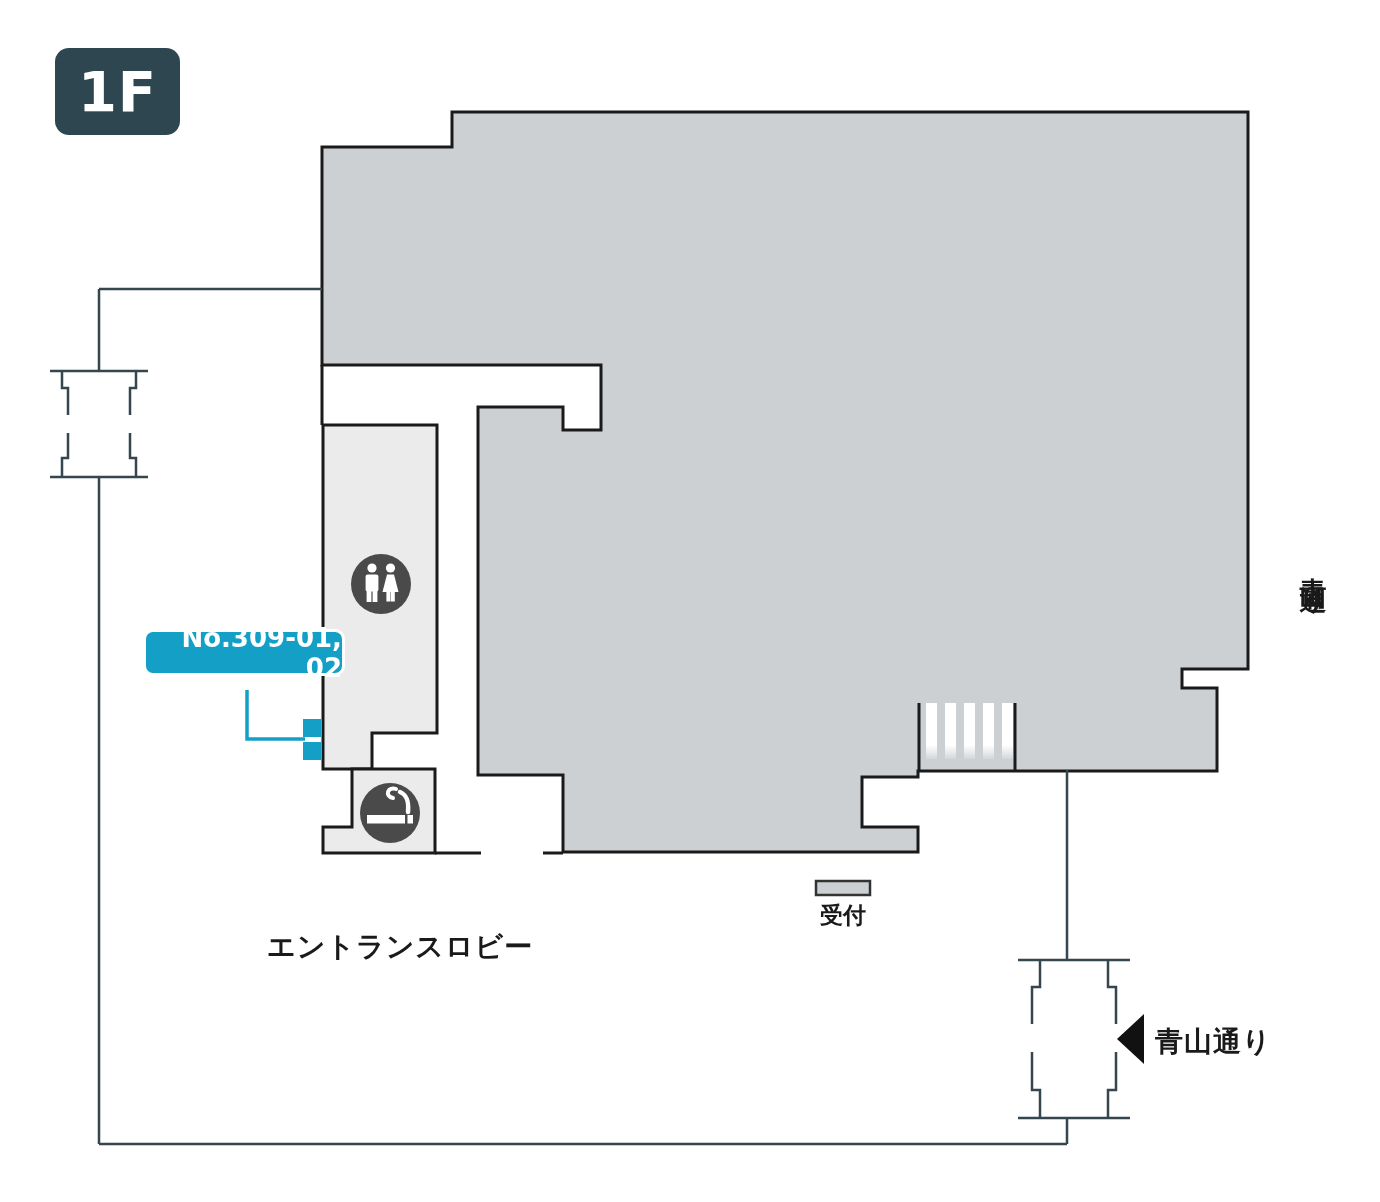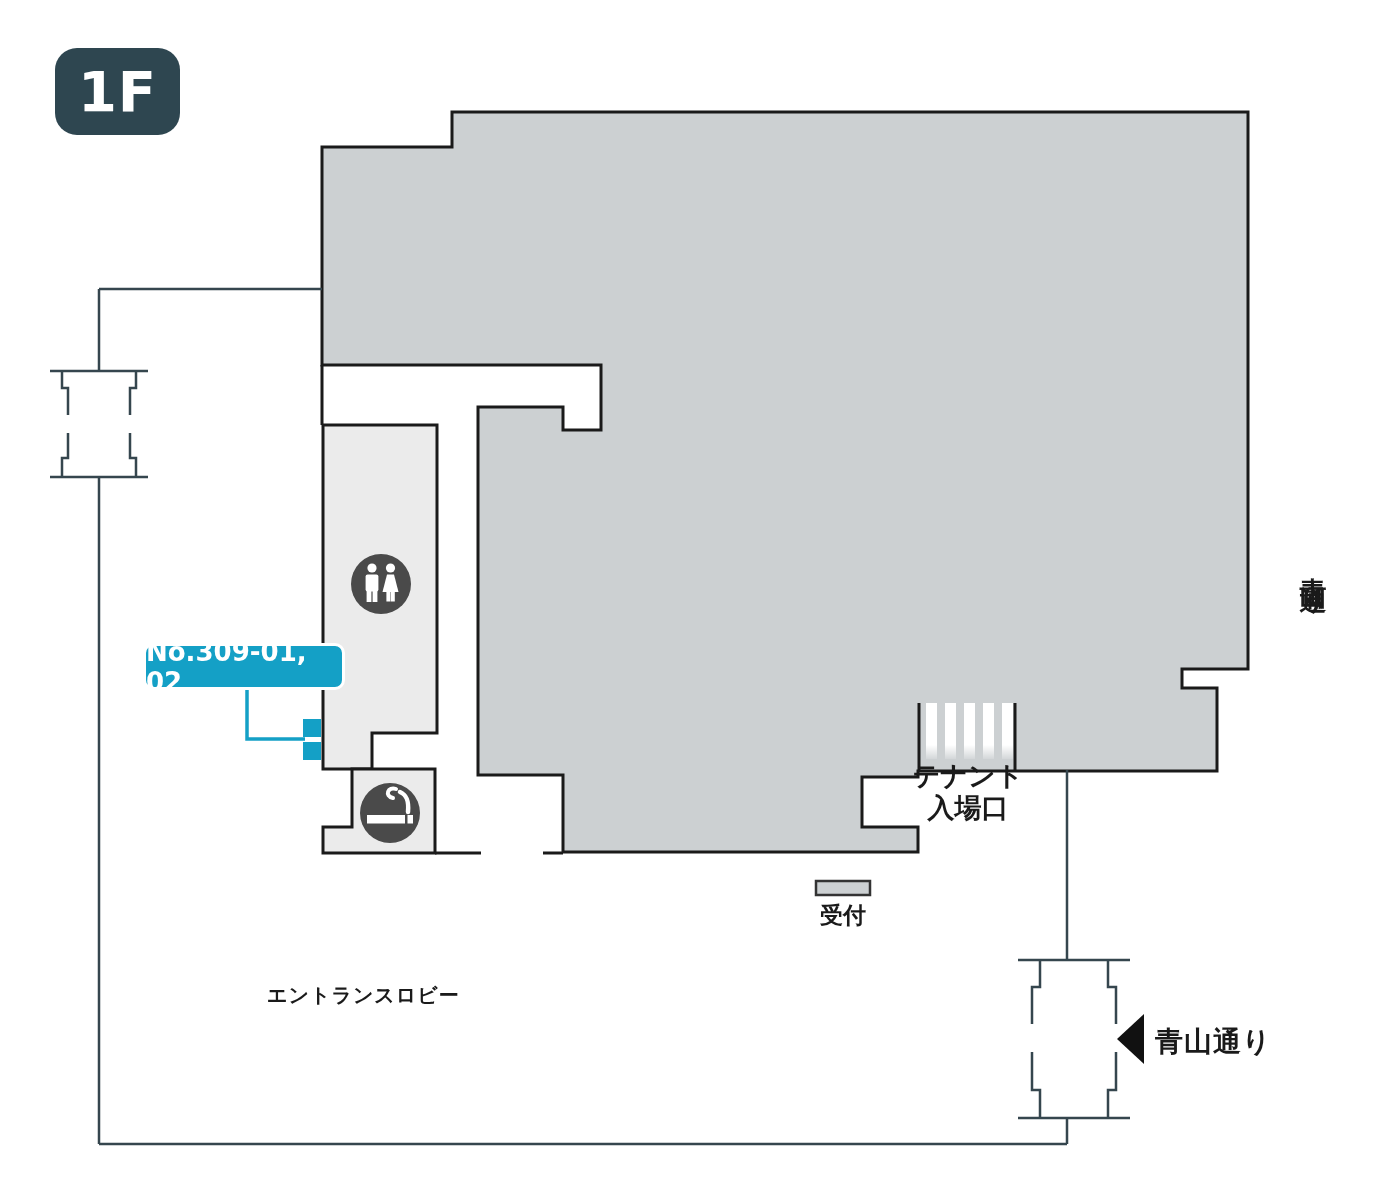--- a/index.html
+++ b/index.html
@@ -3,36 +3,36 @@
 <meta charset="utf-8">
 <style>
   html,body{margin:0;padding:0;background:#fff;}
   .stage{
     position:relative;width:1380px;height:1202px;background:#ffffff;
     font-family:"DejaVu Sans","Liberation Sans",sans-serif;overflow:hidden;
   }
   .stage svg{position:absolute;left:0;top:0;}
   .floor-badge{
     position:absolute;left:55px;top:48px;width:125px;height:87px;
-    background:#2e4650;border-radius:22px;color:#fff;
+    background:#2e4650;border-radius:14px;color:#fff;
     display:flex;align-items:center;justify-content:center;
     font-size:56px;font-weight:bold;letter-spacing:1px;
   }
   .room-label{
-    position:absolute;left:143px;top:643px;width:202px;height:47px;
+    position:absolute;left:143px;top:629px;width:202px;height:47px;
     background:#14a0c6;border:3px solid #fff;border-radius:10px;
     box-sizing:border-box;color:#fff;display:flex;align-items:center;justify-content:center;
-    font-size:26px;font-weight:600;cursor:pointer;
+    font-size:26px;font-weight:600;cursor:pointer;text-align:right;
   }
   .map-text{
     position:absolute;color:#1a1a1a;font-weight:600;white-space:pre-line;
   }
   .t-tenant{left:893px;top:760px;width:150px;text-align:center;font-size:27px;line-height:32px;}
   .t-reception{left:783px;top:900px;width:120px;text-align:center;font-size:23px;}
-  .t-lobby{left:267px;top:982px;font-size:20px;letter-spacing:1px;}
+  .t-lobby{left:267px;top:928px;font-size:28px;letter-spacing:1px;}
   .t-entrance{left:1155px;top:1023px;font-size:28px;letter-spacing:1px;}
   .t-street{
     left:1295px;top:556px;font-size:27px;letter-spacing:4px;
     writing-mode:vertical-rl;text-orientation:upright;
   }
 </style>
 </head>
 <body>
 
 <div class="stage">
@@ -107,22 +107,20 @@
       <rect x="407.5" y="815" width="5.5" height="8.5" fill="#ffffff"></rect>
       <path d="M396,789 c-8,-3 -12,7 -3,9" stroke="#ffffff" stroke-width="4" fill="none" stroke-linecap="round"></path>
       <path d="M400,792 c7,3 9,9 8,20" stroke="#ffffff" stroke-width="4.5" fill="none" stroke-linecap="round"></path>
     </g>
   </svg>
 
   <div class="floor-badge">1F</div>
 
   <div class="room-label">No.309-01, 02</div>
 
-  <div class="map-text t-tenant">テナント
-入場口</div>
 
   <div class="map-text t-reception">受付</div>
 
   <div class="map-text t-lobby">エントランスロビー</div>
 
   <div class="map-text t-entrance">青山通り</div>
 
   <div class="map-text t-street">青山通り</div>
 </div>
 

